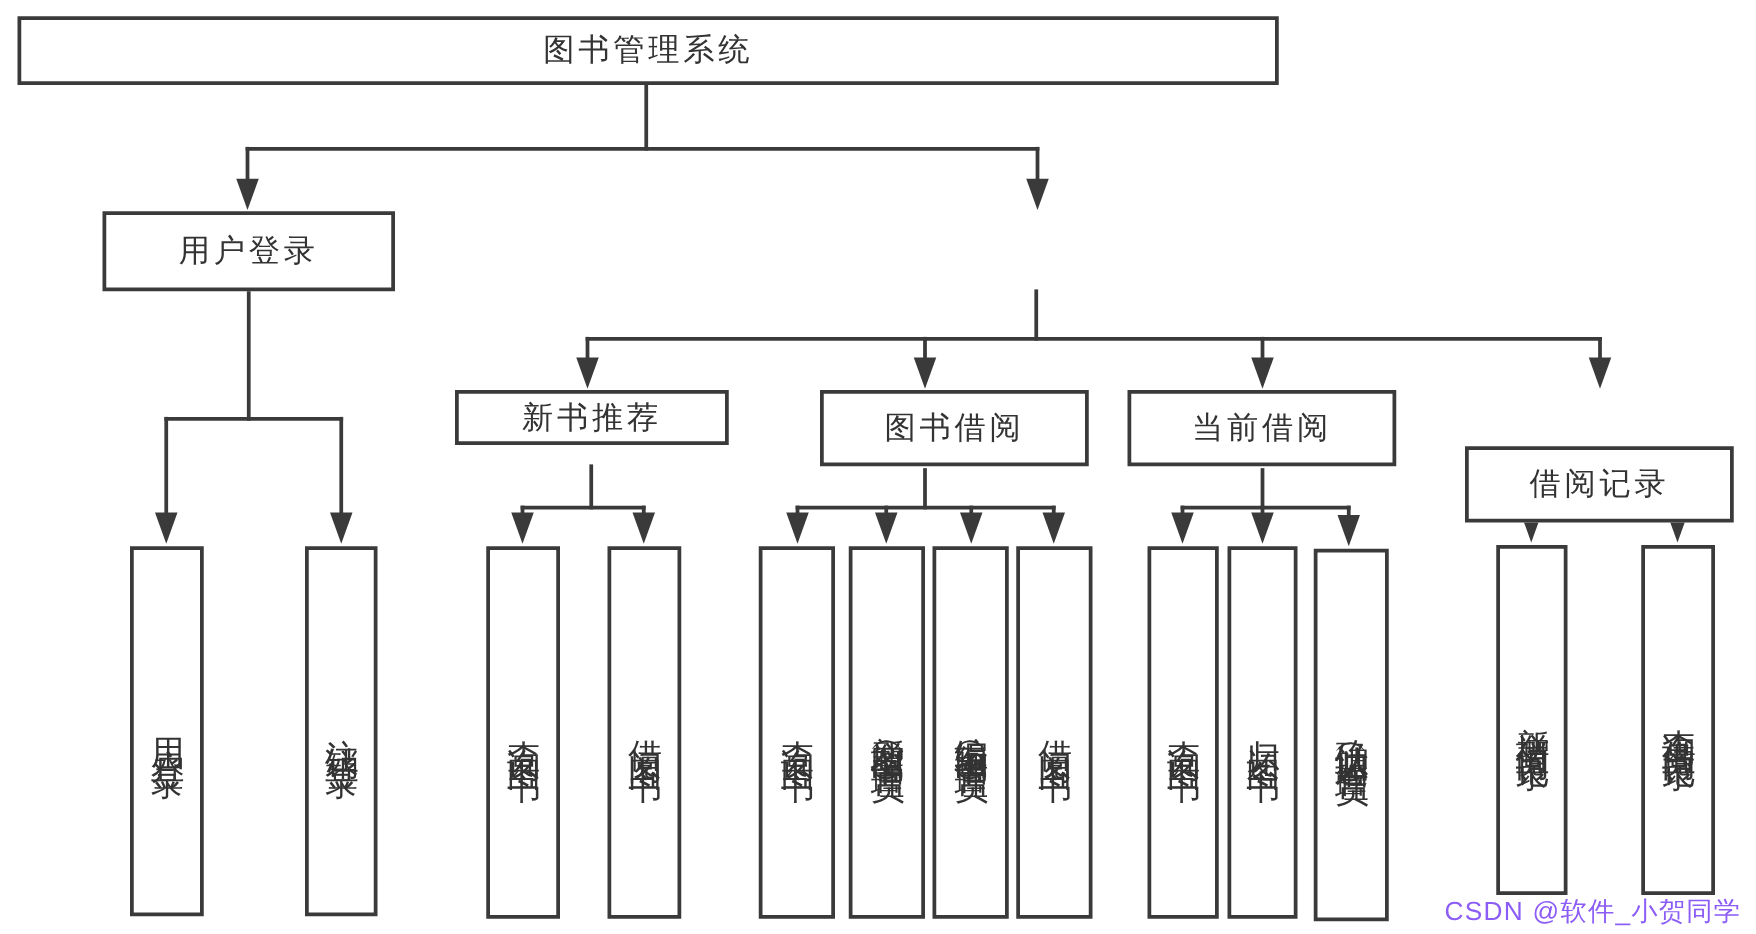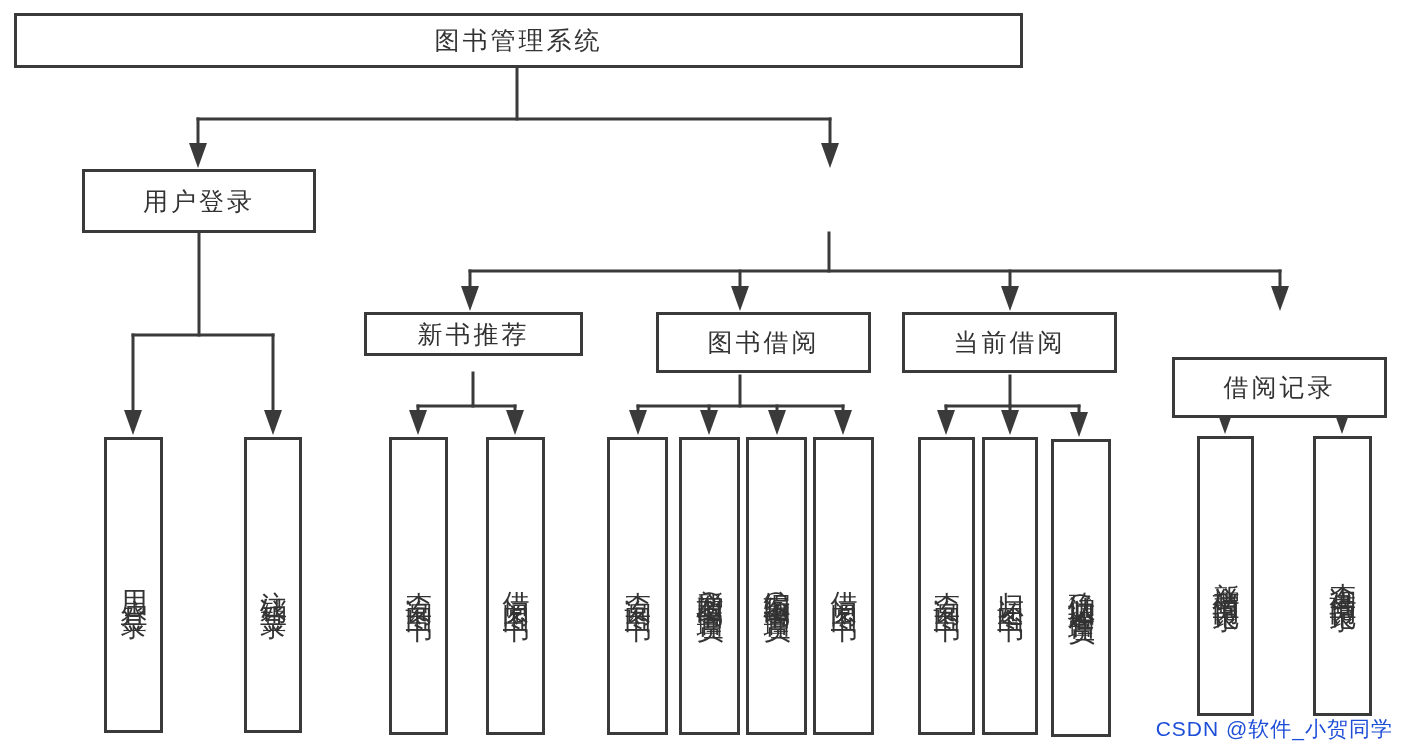--- a/index.html
+++ b/index.html
@@ -35,21 +35,21 @@
   }
   .sp8 { letter-spacing: 8px; }
   .sp5 { letter-spacing: 5px; }
   .sp4 { letter-spacing: 4px; }
   .watermark {
     position: absolute;
     right: 12px;
     bottom: 4px;
     font-size: 21px;
     letter-spacing: 1px;
-    color: #1d4ed8;
+    color: #8b5cf6;
     z-index: 6;
     margin-left: 32px;
   }
 </style>
 </head>
 <body>
 
 <div class="stage">
 
   <svg class="wires" width="1405" height="747" viewBox="0 0 1405 747">

